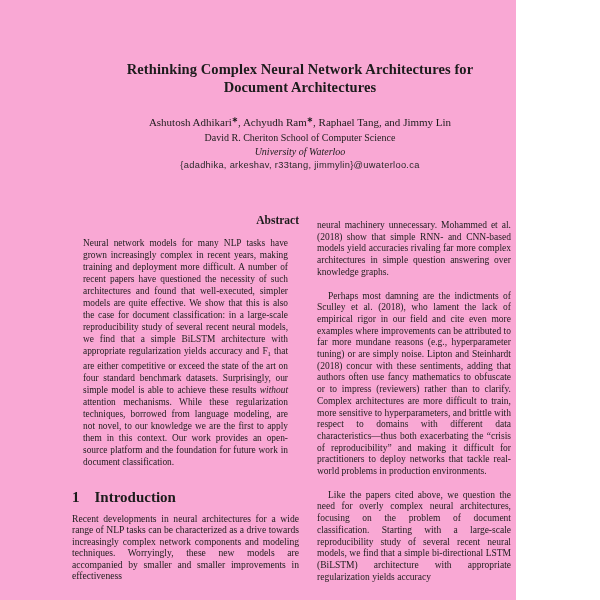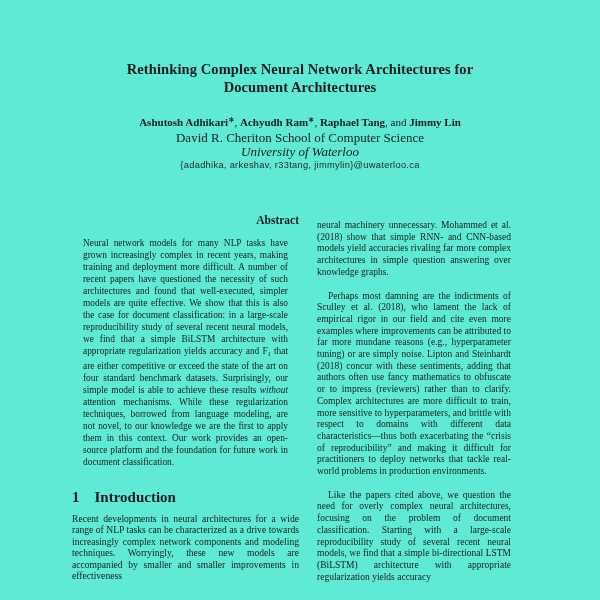--- a/index.html
+++ b/index.html
@@ -1,20 +1,20 @@
 <!DOCTYPE html>
 <html lang="en"><head>
 <meta charset="utf-8">
 <style>
   html, body { margin: 0; padding: 0; background: #ffffff; }
   .page {
     position: relative;
-    width: 600px;
+    width: 516px;
     height: 600px;
-    background: #5eead4;
+    background: #f9a8d4;
     overflow: hidden;
     font-family: "Liberation Serif", serif;
     color: #1c1c1c;
   }
 
   
   .header {
     position: absolute;
     top: 61px;
     left: 0;
@@ -25,29 +25,29 @@
     font-weight: bold;
     font-size: 14.5px;
     line-height: 17.5px;
     letter-spacing: 0.1px;
   }
   .authors {
     margin-top: 20px;
     font-size: 11px;
     line-height: 13px;
   }
-  .author-name { font-weight: bold; }
+  .author-name { font-weight: normal; }
   .author-marker {
     font-weight: bold;
     font-size: 7.5px;
     vertical-align: 4px;
     line-height: 0;
   }
   .affil {
-    font-size: 13px;
+    font-size: 10px;
     line-height: 13.5px;
     margin-top: 2px;
   }
   .email {
     font-family: Liberation Sans, sans-serif;
     font-size: 9.3px;
     letter-spacing: 0.3px;
     margin-top: 2px;
     color: #2a2a2a;
   }

